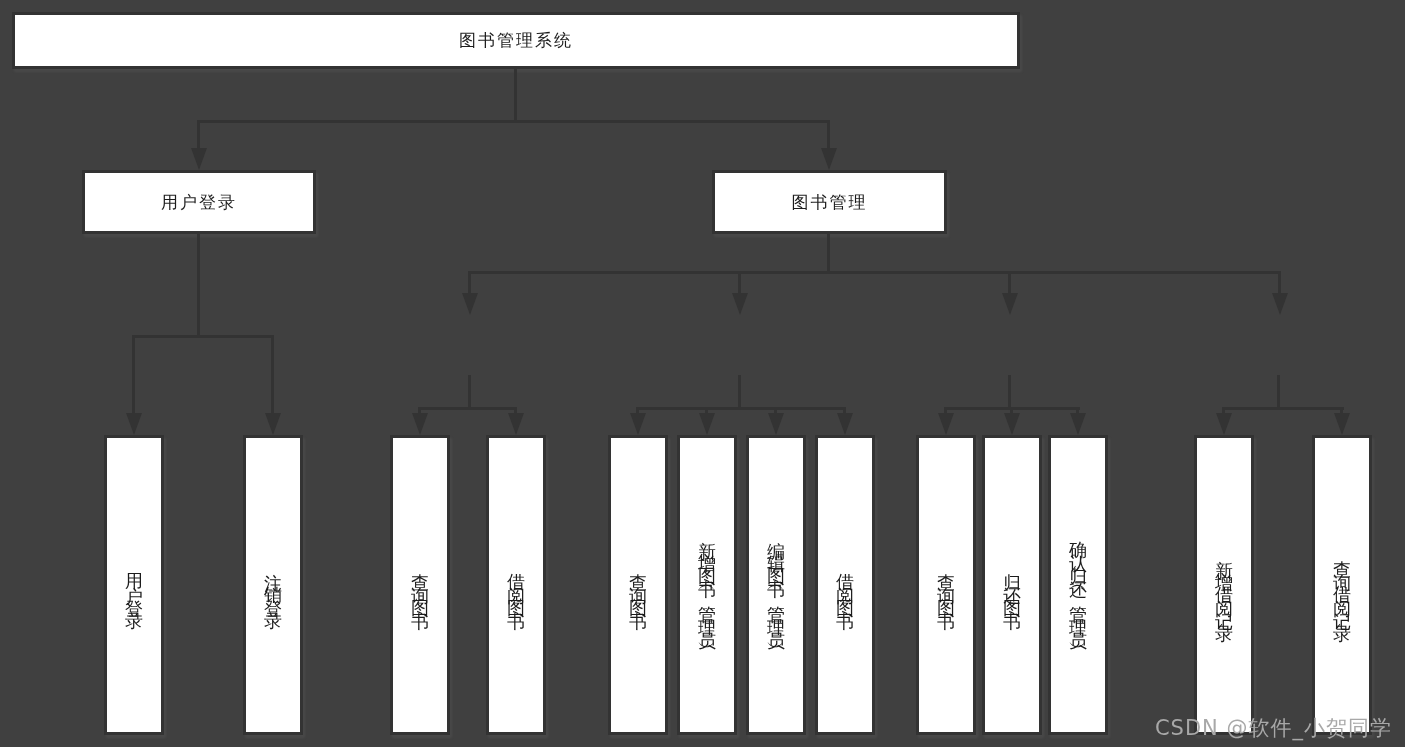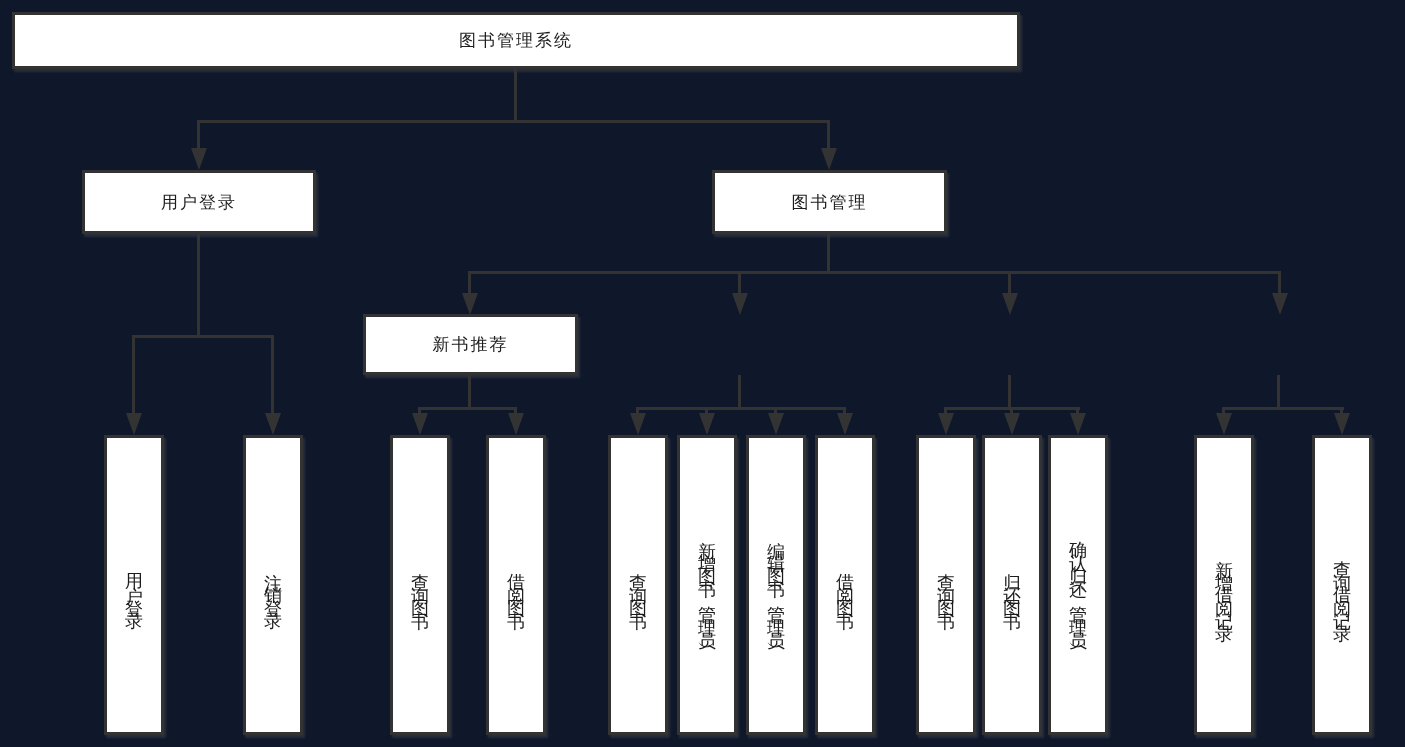--- a/index.html
+++ b/index.html
@@ -1,17 +1,17 @@
 <!DOCTYPE html>
 <html><head>
 <meta charset="utf-8">
 <style>
   html,body { margin:0; padding:0; background:#ffffff; }
   .stage {
-    position:relative; width:1405px; height:747px; background:#0f172a;
+    position:relative; width:1405px; height:747px; background:#404040;
     font-family:"DejaVu Sans","Liberation Sans",sans-serif; overflow:hidden;
   }
   .node {
     position:absolute; box-sizing:border-box; background:#ffffff;
     border:3px solid #333333; color:#1c1c1c;
     display:flex; align-items:center; justify-content:center;
     box-shadow:2px 3px 2px rgba(90,90,90,0.35);
   }
   .hnode { font-size:17px; letter-spacing:2px; font-weight:400; }
   .vnode .vlabel {
@@ -40,23 +40,20 @@
   </div>
 
   <div class="node hnode" style="left:82px;top:170px;width:234px;height:64px">
     <span>用户登录</span>
   </div>
 
   <div class="node hnode" style="left:712px;top:170px;width:235px;height:64px">
     <span>图书管理</span>
   </div>
 
-  <div class="node hnode" style="left:363px;top:314px;width:215px;height:61px">
-    <span>新书推荐</span>
-  </div>
 
 
 
 
   <div class="node vnode" style="left:104px;top:435px;width:60px;height:300px">
     <span class="vlabel">用户登录</span>
   </div>
   <div class="node vnode" style="left:243px;top:435px;width:60px;height:300px">
     <span class="vlabel">注销登录</span>
   </div>
@@ -150,14 +147,15 @@
   <div class="vl" style="left:1076px;top:407px;height:9px"></div>
   <div class="arr" style="left:1070px;top:413px"></div>
 
   <div class="vl" style="left:1277px;top:375px;height:35px"></div>
   <div class="hl" style="left:1222px;top:407px;width:122px"></div>
   <div class="vl" style="left:1222px;top:407px;height:9px"></div>
   <div class="arr" style="left:1216px;top:413px"></div>
   <div class="vl" style="left:1340px;top:407px;height:9px"></div>
   <div class="arr" style="left:1334px;top:413px"></div>
 
+  <div class="watermark">CSDN @软件_小贺同学</div>
 
 </div>
 
 </body></html>

